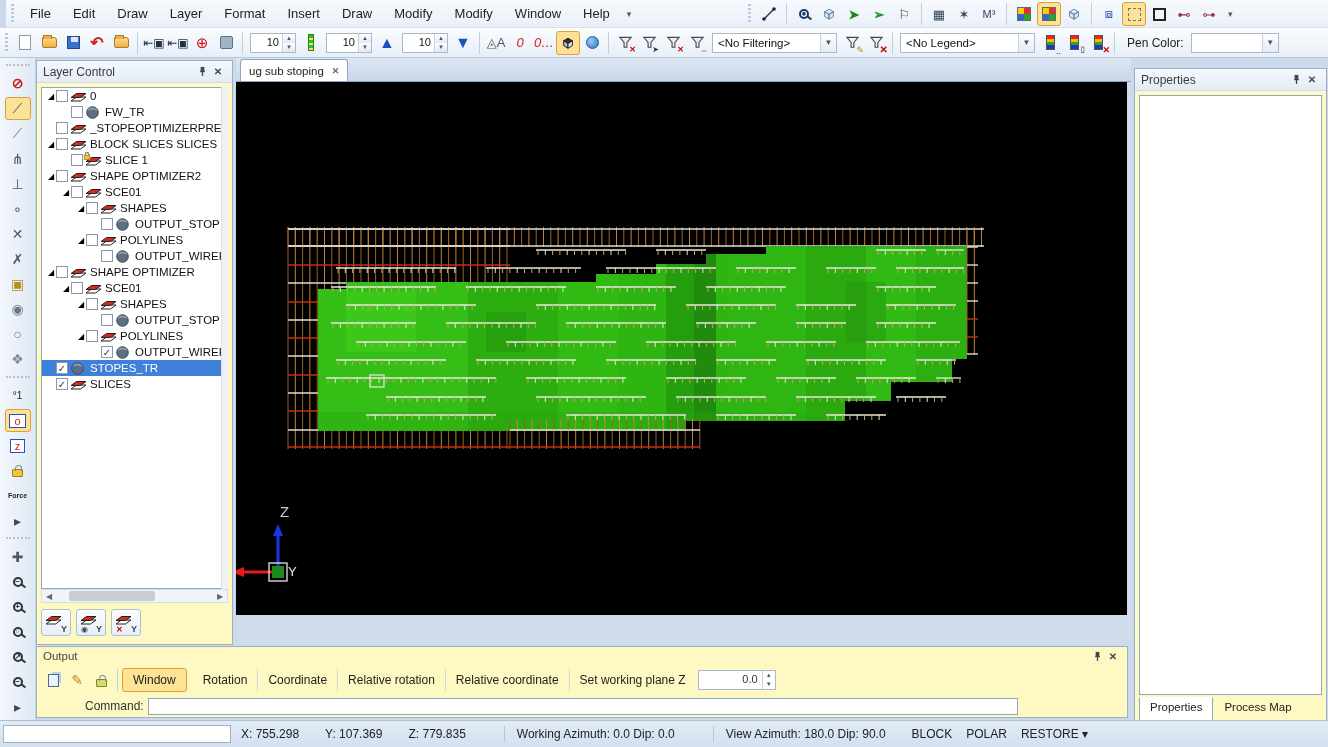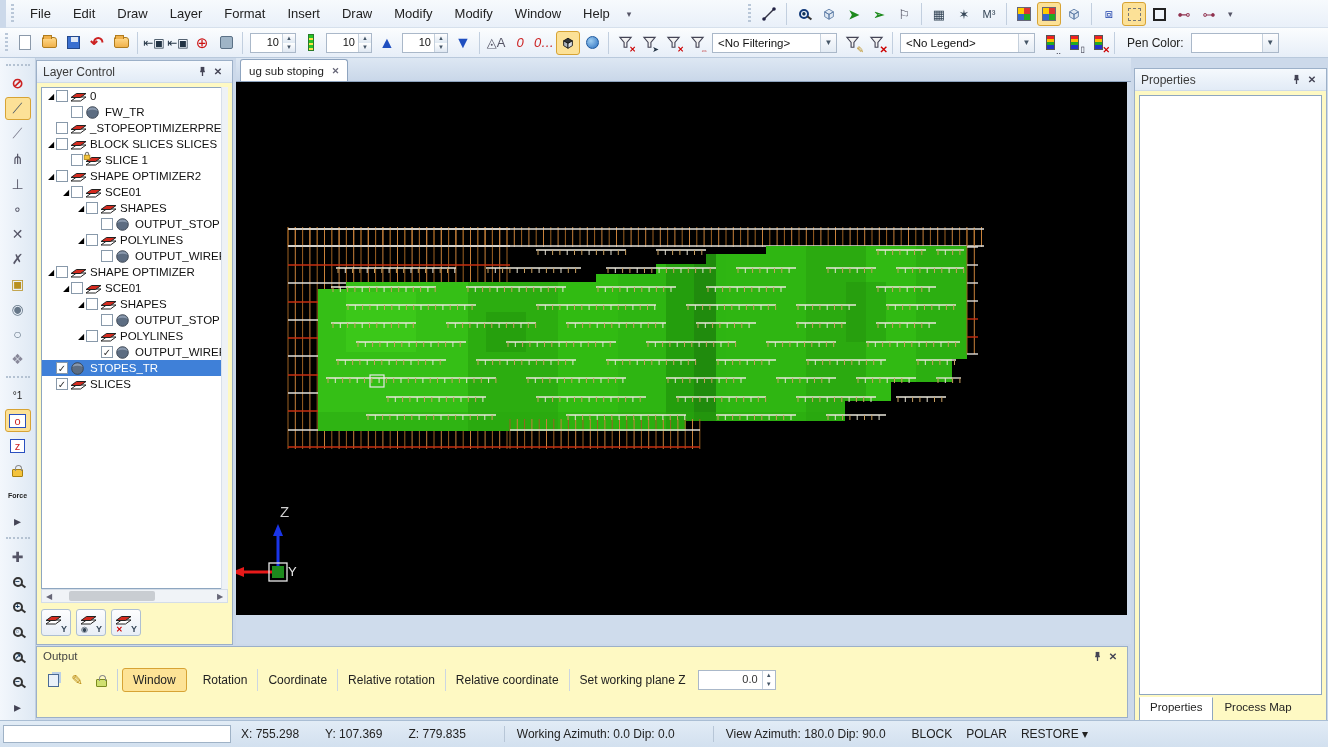--- a/index.html
+++ b/index.html
@@ -1560,20 +1560,24 @@
       </div>
     <span style="margin:0 6px 0 10px;color:#222">Set working plane Z</span>
     <div class="outspin">
       <span class="val">0.0</span>
       <span class="btns">
           <span>▲</span>
           <span>▼</span>
         </span>
     </div>
   </div>
+  <div id="cmd-row">
+    <span>Command:</span>
+    <input id="cmd-input" value="" style="">
+  </div>
 </div>
 
 <div id="statusbar" class="abs">
   <input id="status-input" value="" style="">
   <span class="st-item">X: 755.298</span>
   <span class="st-item">Y: 107.369</span>
   <span class="st-item">Z: 779.835</span>
   <span class="st-sep"></span>
   <span class="st-item">Working  Azimuth: 0.0  Dip: 0.0</span>
   <span class="st-sep"></span>

